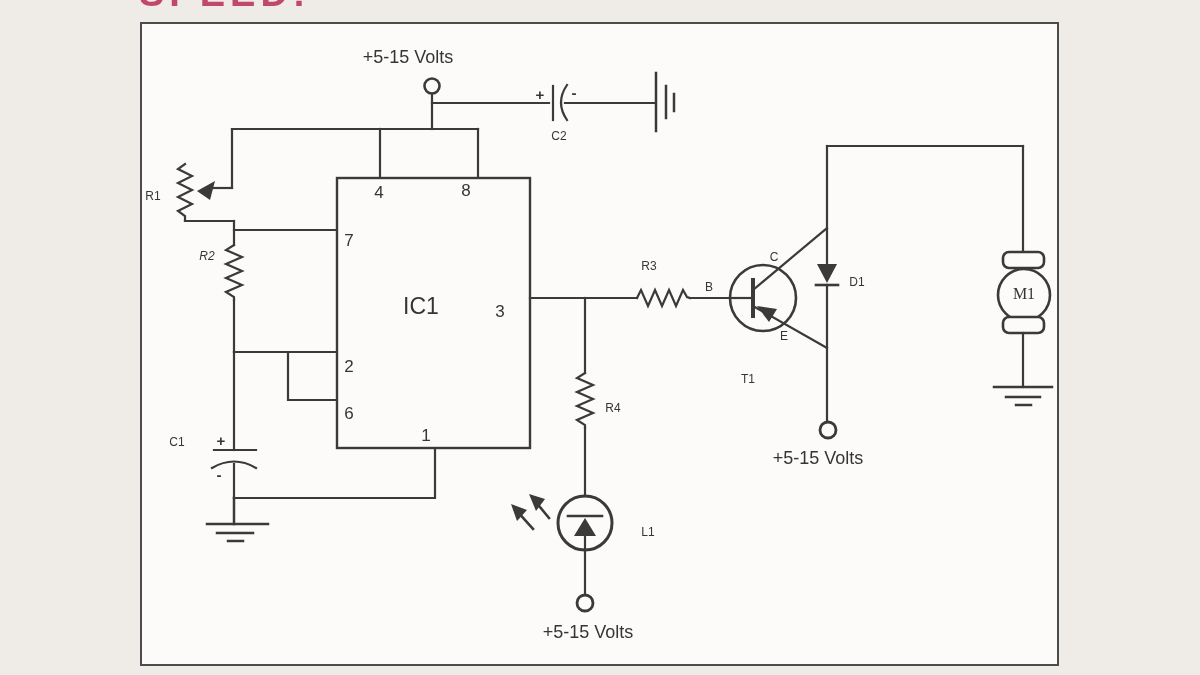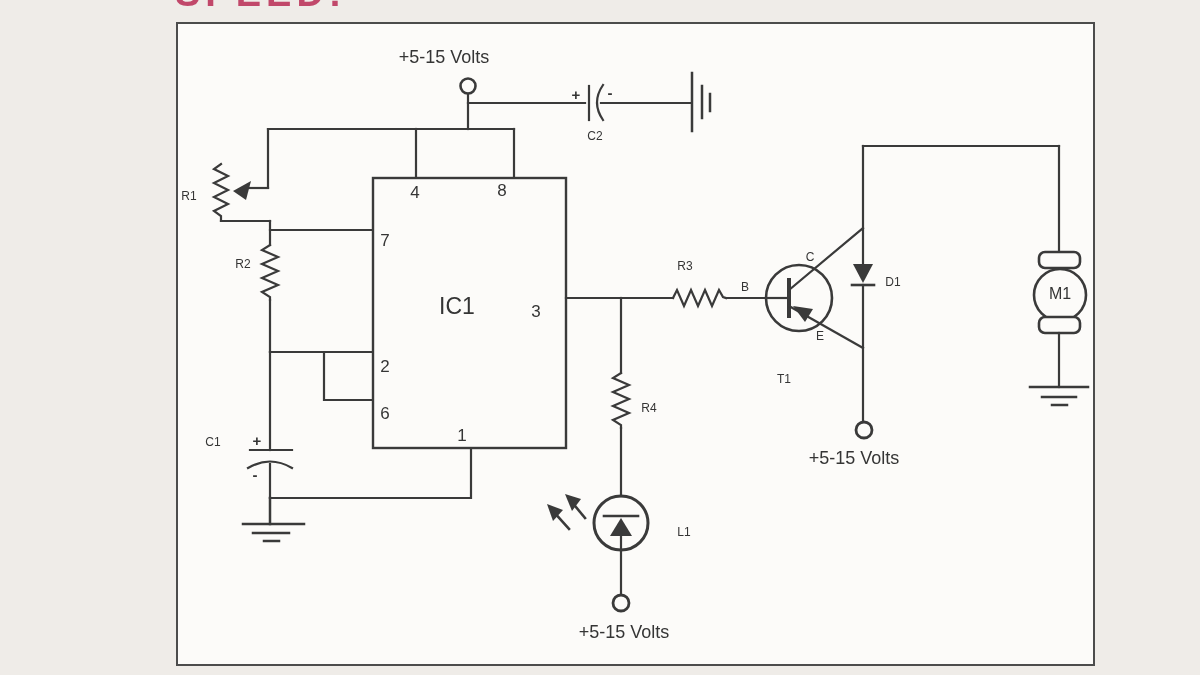--- a/index.html
+++ b/index.html
@@ -1,35 +1,35 @@
 <!DOCTYPE html>
 <html><head>
 <meta charset="utf-8">
 <style>
   html,body{margin:0;padding:0;}
   body{
     width:1200px;height:675px;overflow:hidden;
     background:#efece8;
     font-family:"Liberation Sans", sans-serif;
   }
-  #stage{position:relative;width:980px;height:675px;margin-left:36px;}
+  #stage{position:relative;width:980px;height:675px;}
   #paper{
     position:absolute;left:140px;top:22px;width:919px;height:644px;
     background:#fcfbf9;border:2px solid #4c4c4c;box-sizing:border-box;
   }
   #schematic-svg{position:absolute;left:0;top:0;}
   .lbl{
     position:absolute;transform:translate(-50%,-50%);
     color:#353535;font-size:12px;white-space:nowrap;
     font-family:"Liberation Sans", sans-serif;
   }
   .pin{font-size:17px;}
   .small-sign{font-size:15px;font-weight:bold;}
   .ic-label{font-size:23px;}
-  .m-label{font-size:16px;}
+  .m-label{font-size:16px;font-family:Liberation Serif, serif;}
   #title-crop{
     position:absolute;left:139px;top:0;width:260px;height:14px;overflow:hidden;
   }
   #title-crop span{
     display:block;margin-top:-28px;
     font-size:38px;font-weight:800;letter-spacing:5px;
     color:#c1486a;font-family:"Liberation Sans", sans-serif;
   }
 </style>
 </head>
@@ -168,21 +168,21 @@
       <path d="M1016 405 H1031"></path>
     </g>
   </svg>
 
   <span class="lbl" style="left:408px;top:57px;font-size:18px;">+5-15 Volts</span>
   <span class="lbl small-sign" style="left:540px;top:94px;">+</span>
   <span class="lbl small-sign" style="left:574px;top:92px;">-</span>
   <span class="lbl" style="left:559px;top:136px;">C2</span>
 
   <span class="lbl" style="left:153px;top:196px;">R1</span>
-  <span class="lbl" style="left:207px;top:264px;">R2</span>
+  <span class="lbl" style="left:207px;top:256px;font-style:italic;">R2</span>
 
   <span class="lbl" style="left:177px;top:442px;">C1</span>
   <span class="lbl small-sign" style="left:221px;top:440px;">+</span>
   <span class="lbl small-sign" style="left:219px;top:474px;">-</span>
 
   <span class="lbl pin" style="left:379px;top:193px;">4</span>
   <span class="lbl pin" style="left:466px;top:191px;">8</span>
   <span class="lbl pin" style="left:349px;top:241px;">7</span>
   <span class="lbl pin" style="left:349px;top:367px;">2</span>
   <span class="lbl pin" style="left:349px;top:414px;">6</span>

